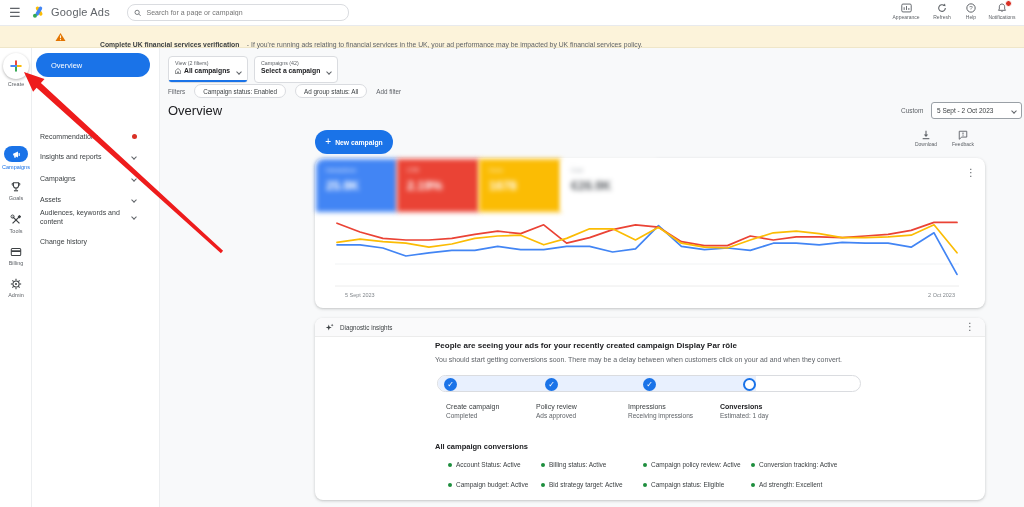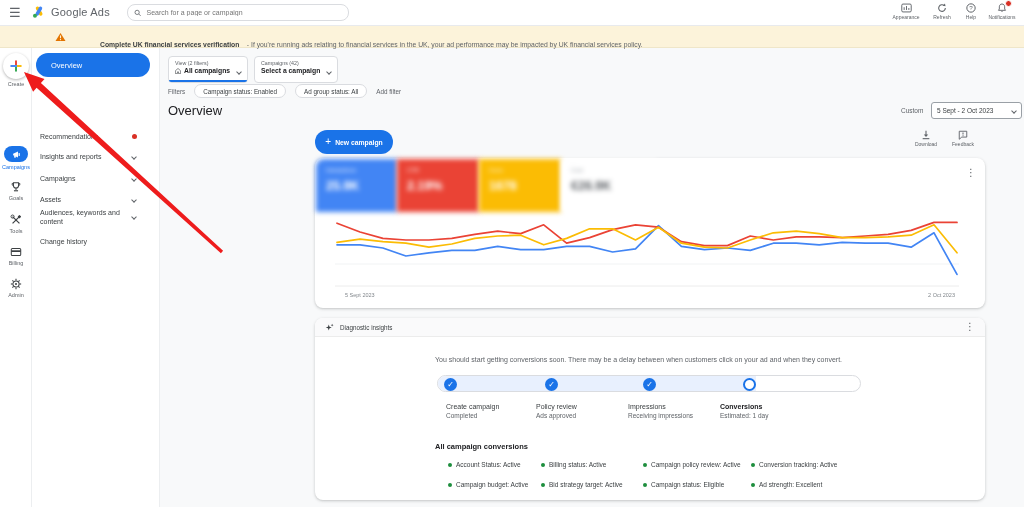--- a/index.html
+++ b/index.html
@@ -326,20 +326,21 @@
   <div class="panel" style="left:315px; top:318px; width:670px; height:182px;">
     <div id="diag-header">
       <svg width="9" height="9" viewBox="0 0 12 12">
         <path d="M5 2 6 5 9 6 6 7 5 10 4 7 1 6 4 5z" fill="#3c4043"></path>
         <path d="M9.5 1 10 2.4 11.4 2.9 10 3.4 9.5 4.8 9 3.4 7.6 2.9 9 2.4z" fill="#3c4043"></path>
       </svg>
       <span class="h-lbl">Diagnostic insights</span>
       <span class="kebab" style="margin-left:auto;">⋮</span>
     </div>
 
+    <div class="abs" style="left:120px; top:23px; font-size:8px; font-weight:bold; color:#202124;">People are seeing your ads for your recently created campaign Display Par rôle</div>
     <div class="abs" style="left:120px; top:38px; font-size:7px; color:#5f6368;">You should start getting conversions soon. There may be a delay between when customers click on your ad and when they convert.</div>
 
     <div class="abs" style="left:122px; top:57px; width:424px; height:17px; border:1px solid #dadce0; border-radius:9px; background:#fff;">
       <div class="abs" style="left:0; top:0; width:318px; height:15px; background:#e8f0fe; border-radius:8px 0 0 8px;"></div>
       <div class="step-circle" style="left:6px;">✓</div>
       <div class="step-circle" style="left:107px;">✓</div>
       <div class="step-circle" style="left:205px;">✓</div>
       <div class="step-circle pending" style="left:305px;"></div>
     </div>
 

